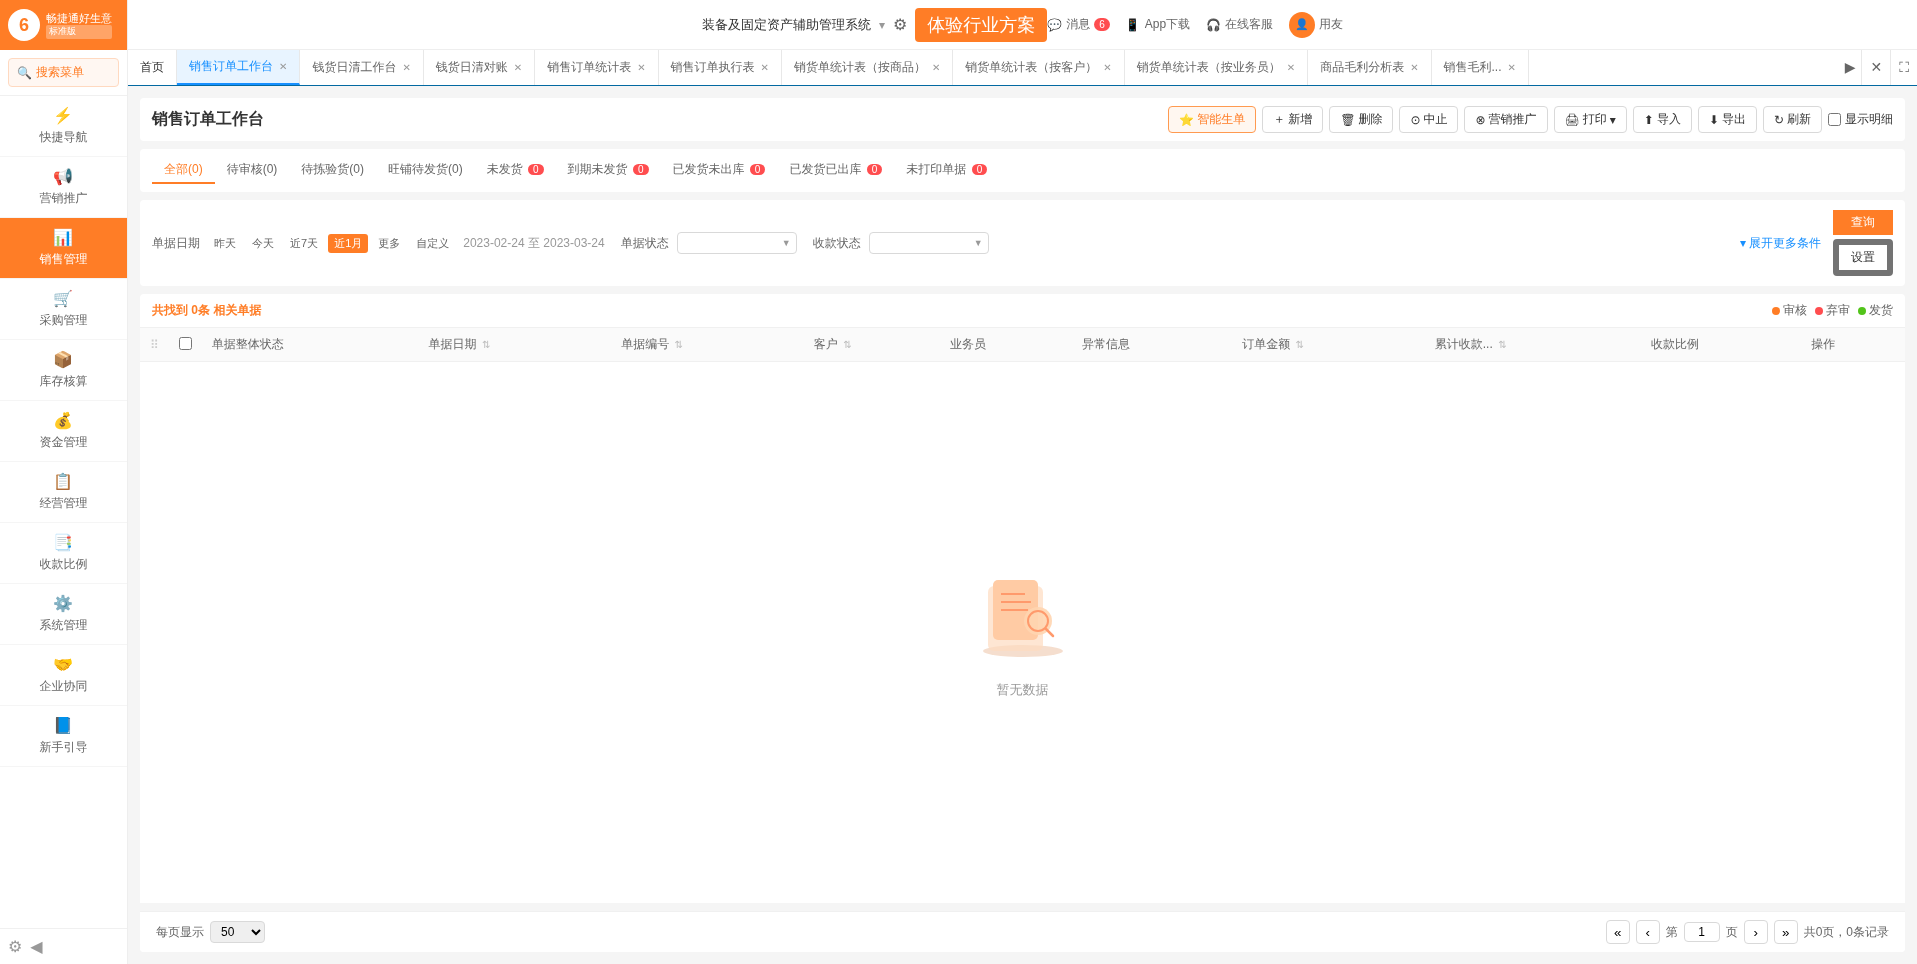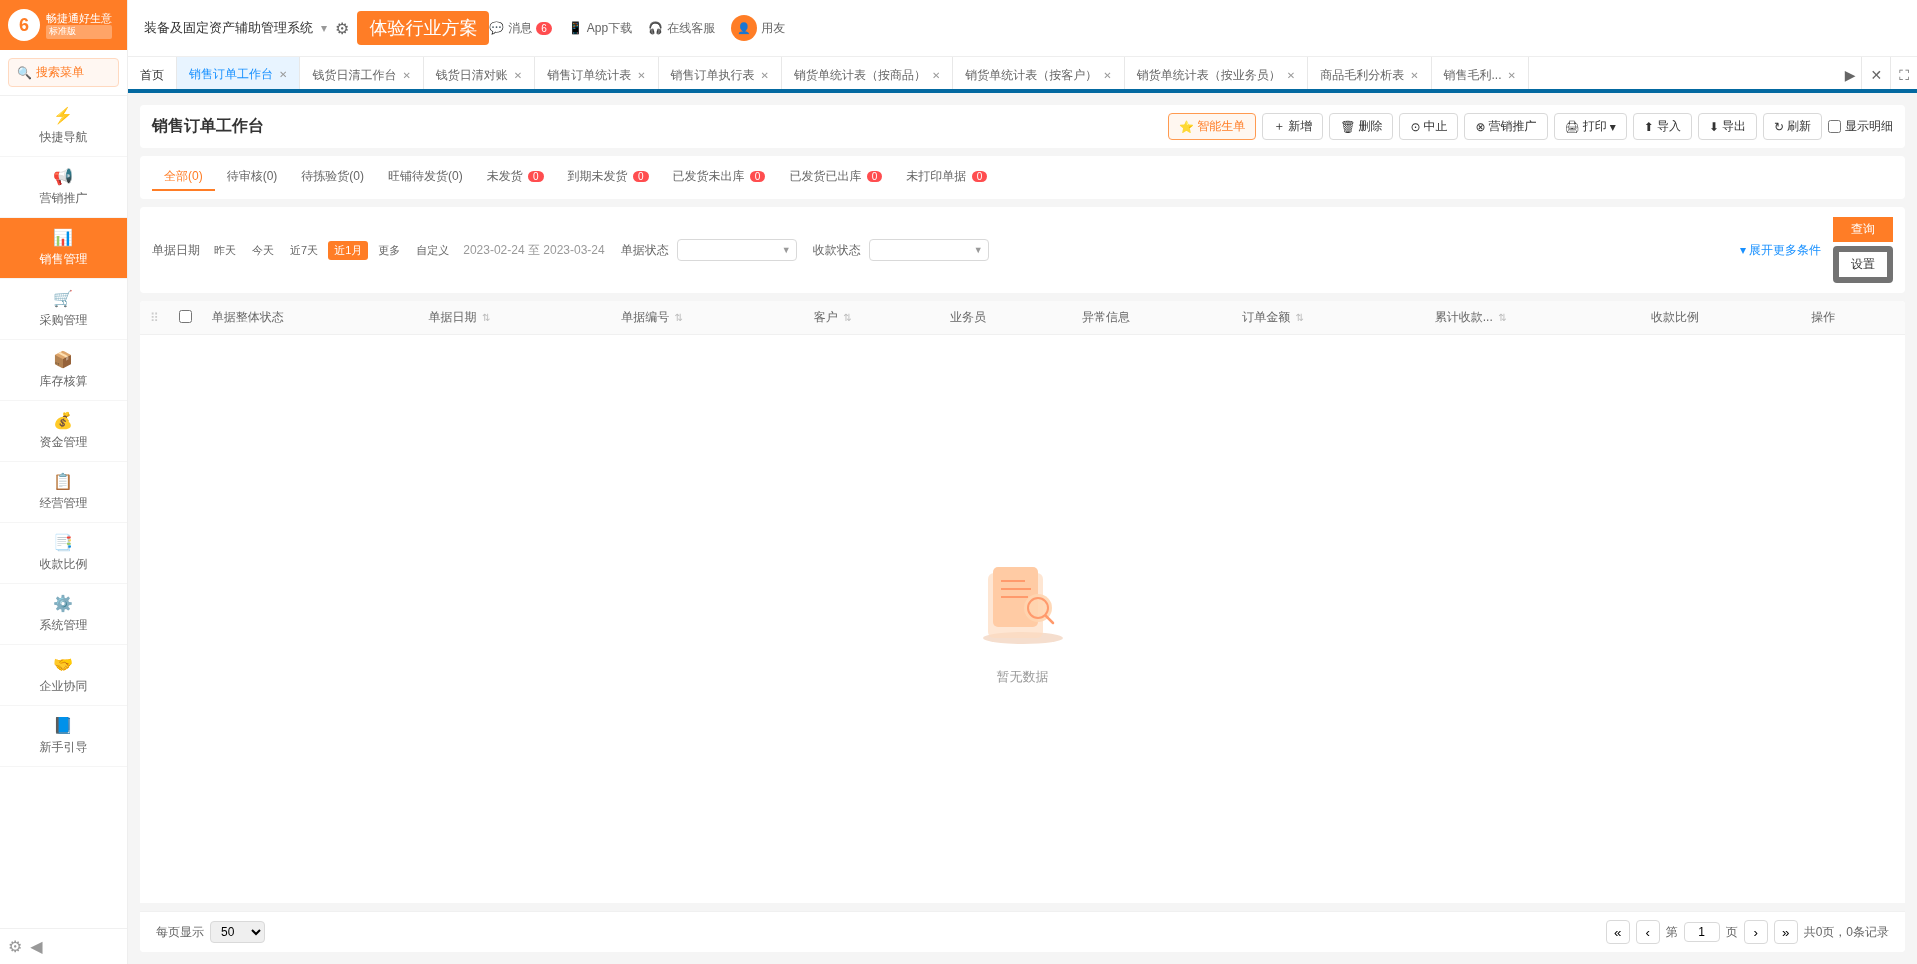--- a/index.html
+++ b/index.html
@@ -17,33 +17,33 @@
     .sidebar-nav-item { display: flex; flex-direction: column; align-items: center; padding: 10px 8px; cursor: pointer; color: #666; font-size: 12px; gap: 4px; border-bottom: 1px solid #f5f5f5; }
     .sidebar-nav-item.active { background: #ff7d26; color: #fff; }
     .sidebar-nav-item .nav-icon { font-size: 16px; }
     .sidebar-bottom { margin-top: auto; display: flex; padding: 8px; gap: 8px; border-top: 1px solid #f0f0f0; }
     .sidebar-bottom-btn { cursor: pointer; color: #999; font-size: 16px; }
 
     
     .main { flex: 1; display: flex; flex-direction: column; overflow: hidden; }
 
     
-    .top-header { background: #fff; height: 57px; display: flex; align-items: center; padding: 0 16px; border-bottom: 1px solid #eee; justify-content: flex-start; flex-shrink: 0; }
+    .top-header { background: #fff; height: 50px; display: flex; align-items: center; padding: 0 16px; border-bottom: 1px solid #eee; justify-content: center; flex-shrink: 0; }
     .top-header-left { display: flex; align-items: center; gap: 8px; }
     .system-title { font-size: 13px; color: #333; }
     .system-dropdown { color: #999; cursor: pointer; }
     .settings-icon { color: #666; cursor: pointer; font-size: 16px; }
     .trial-btn { background: #ff7d26; color: #fff; border: none; border-radius: 4px; padding: 5px 12px; cursor: pointer; font-size: 18px; }
     .top-header-right { display: flex; align-items: center; gap: 16px; }
     .top-header-right-item { display: flex; align-items: center; gap: 4px; color: #666; cursor: pointer; font-size: 12px; }
     .badge { background: #ff4d4f; color: #fff; border-radius: 8px; padding: 1px 5px; font-size: 10px; }
     .user-avatar { width: 26px; height: 26px; background: #ff7d26; border-radius: 50%; display: flex; align-items: center; justify-content: center; color: #fff; font-size: 11px; }
 
     
-    .tab-bar { background: #fff; display: flex; align-items: flex-start; border-bottom: 4px solid #0369a1; flex-shrink: 0; height: 36px; overflow: hidden; }
+    .tab-bar { background: #fff; display: flex; align-items: flex-end; border-bottom: 1px solid #0369a1; flex-shrink: 0; height: 36px; overflow: hidden; }
     .tab-item { padding: 0 12px; height: 36px; display: flex; align-items: center; gap: 4px; cursor: pointer; color: #666; font-size: 12px; white-space: nowrap; border-right: 1px solid #e8e8e8; flex-shrink: 0; }
     .tab-item.active { background: #e8f4ff; color: #1890ff; border-bottom: 2px solid #1890ff; }
     .tab-item.home { color: #333; background: #fff; }
     .tab-close { color: #999; font-size: 10px; margin-left: 2px; }
     .tab-nav-btn { padding: 0 6px; color: #666; cursor: pointer; font-size: 14px; flex-shrink: 0; }
     .tab-actions { display: flex; align-items: center; margin-left: auto; }
     .tab-action-btn { padding: 0 8px; color: #666; cursor: pointer; font-size: 14px; border-left: 1px solid #e8e8e8; height: 36px; display: flex; align-items: center; }
 
     
     .content-area { flex: 1; overflow: hidden; display: flex; flex-direction: column; padding: 12px; background: #f5f5f5; }
@@ -381,20 +381,41 @@
           </span>
           <div class="search-btn-group">
             <button class="btn-query">查询</button>
             <button class="btn-setting">设置</button>
           </div>
         </div>
       </div>
     </div>
 
     <div class="table-container">
+      <div class="table-toolbar">
+        <div class="table-info">
+          <span>共找到</span>
+          <span>0条</span>
+          <span>相关单据</span>
+        </div>
+        <div class="table-actions">
+          <div class="tbl-btn">
+            <span class="dot dot-orange"></span>
+            <span>审核</span>
+          </div>
+          <div class="tbl-btn">
+            <span class="dot dot-red"></span>
+            <span>弃审</span>
+          </div>
+          <div class="tbl-btn">
+            <span class="dot dot-green"></span>
+            <span>发货</span>
+          </div>
+        </div>
+      </div>
 
       <div style="overflow-x:auto; flex:1; display:flex; flex-direction:column;">
         <table>
           <thead>
             <tr>
               <th class="drag-col">⠿</th>
               <th class="checkbox-col">
                 <input type="checkbox" style="">
               </th>
               <th>

